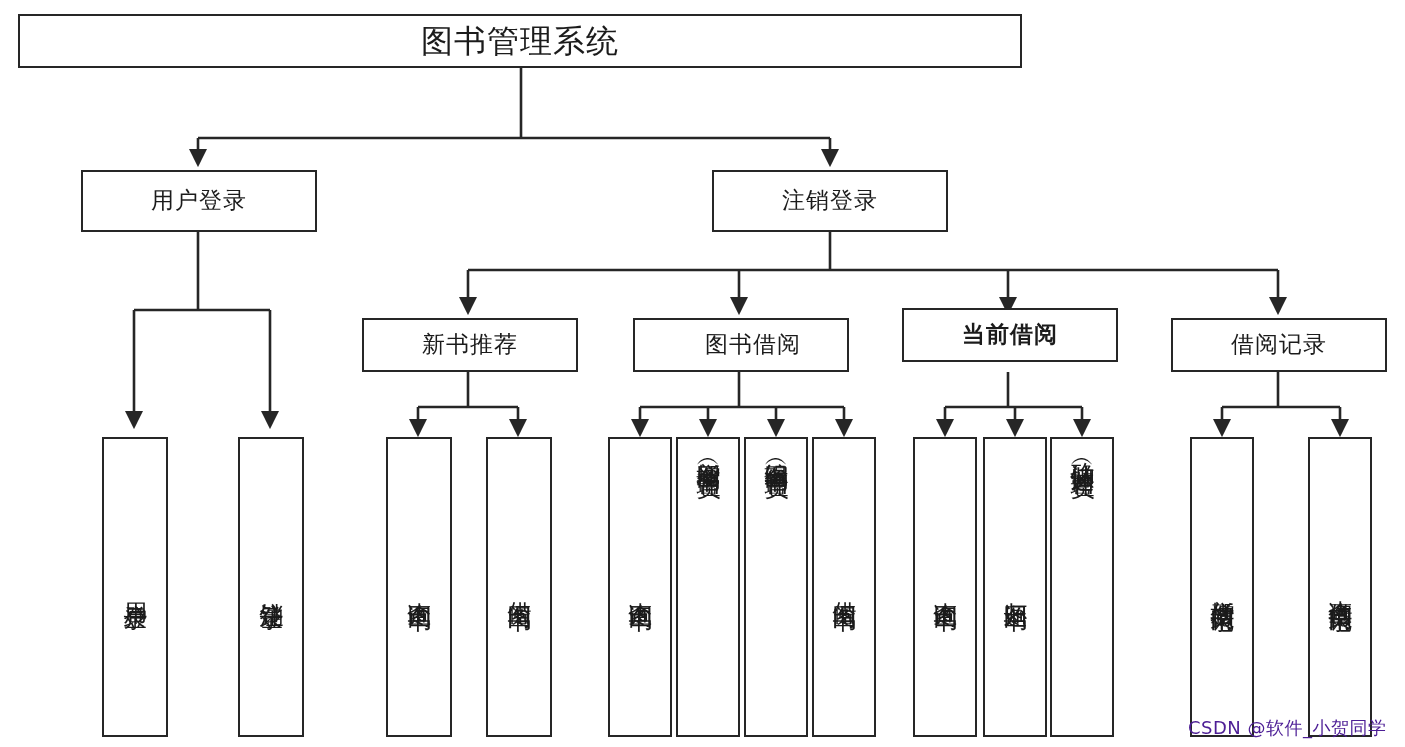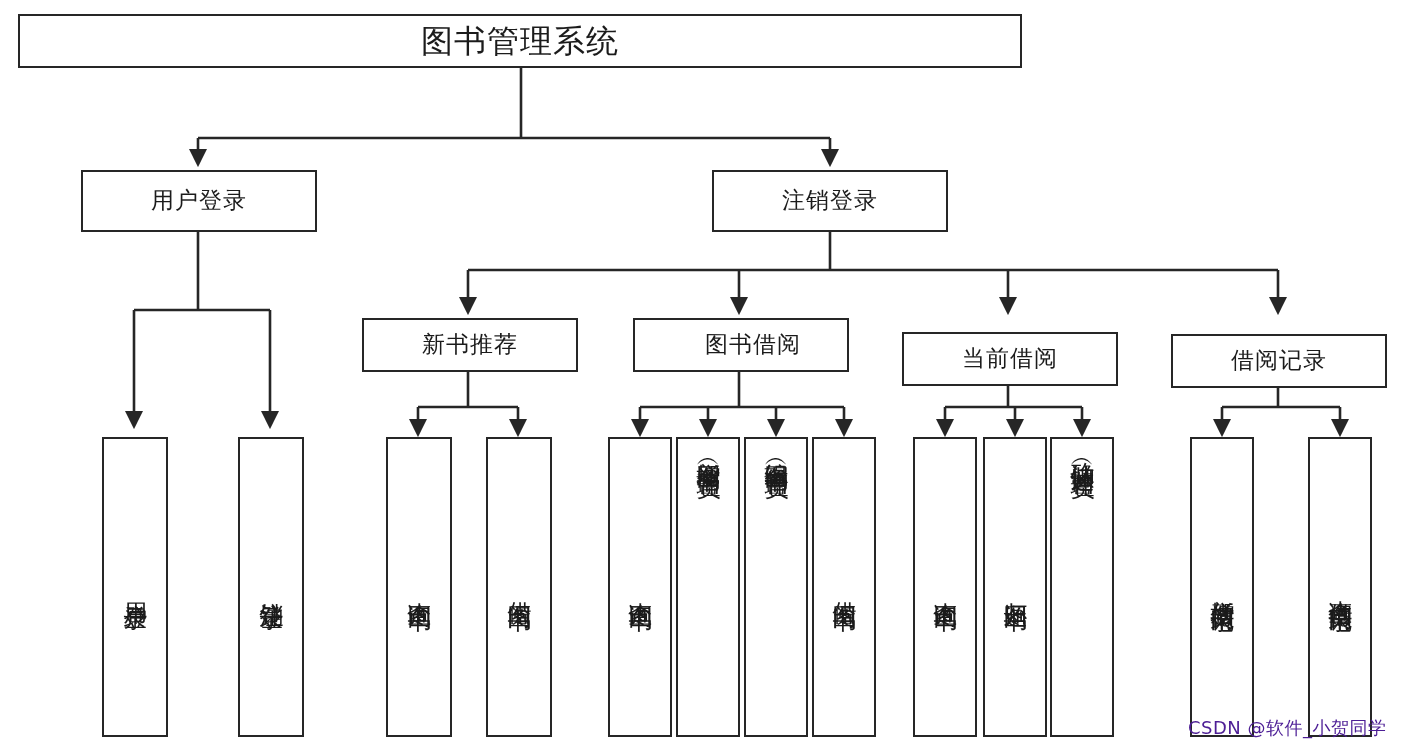--- a/index.html
+++ b/index.html
@@ -131,24 +131,24 @@
   <div class="node horiz" style="left:712px; top:170px; width:236px; height:62px;">
     <span>注销登录</span>
   </div>
 
   <div class="node horiz" style="left:362px; top:318px; width:216px; height:54px;align-items:center;">
     <span>新书推荐</span>
   </div>
   <div class="node horiz" style="left:633px; top:318px; width:216px; height:54px;padding-left:24px;">
     <span>图书借阅</span>
   </div>
-  <div class="node horiz" style="left:902px; top:332px; width:216px; height:54px;">
+  <div class="node horiz" style="left:902px; top:308px; width:216px; height:54px;font-weight:bold;">
     <span>当前借阅</span>
   </div>
-  <div class="node horiz" style="left:1171px; top:318px; width:216px; height:54px;margin-top:16px;">
+  <div class="node horiz" style="left:1171px; top:318px; width:216px; height:54px;">
     <span>借阅记录</span>
   </div>
 
   <div class="node vert" style="left:102px; top:437px; width:66px; height:300px;">
     <span>用户登录</span>
   </div>
   <div class="node vert" style="left:238px; top:437px; width:66px; height:300px;">
     <span>注销登录</span>
   </div>
 

